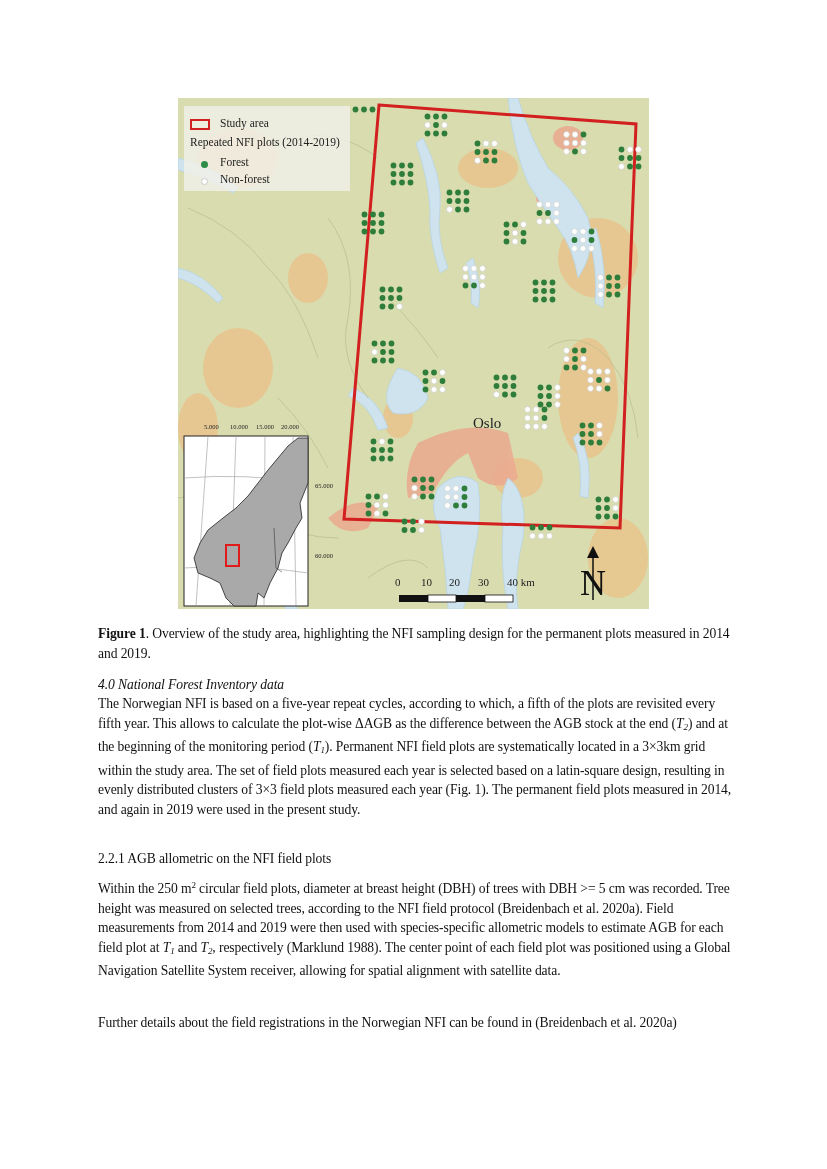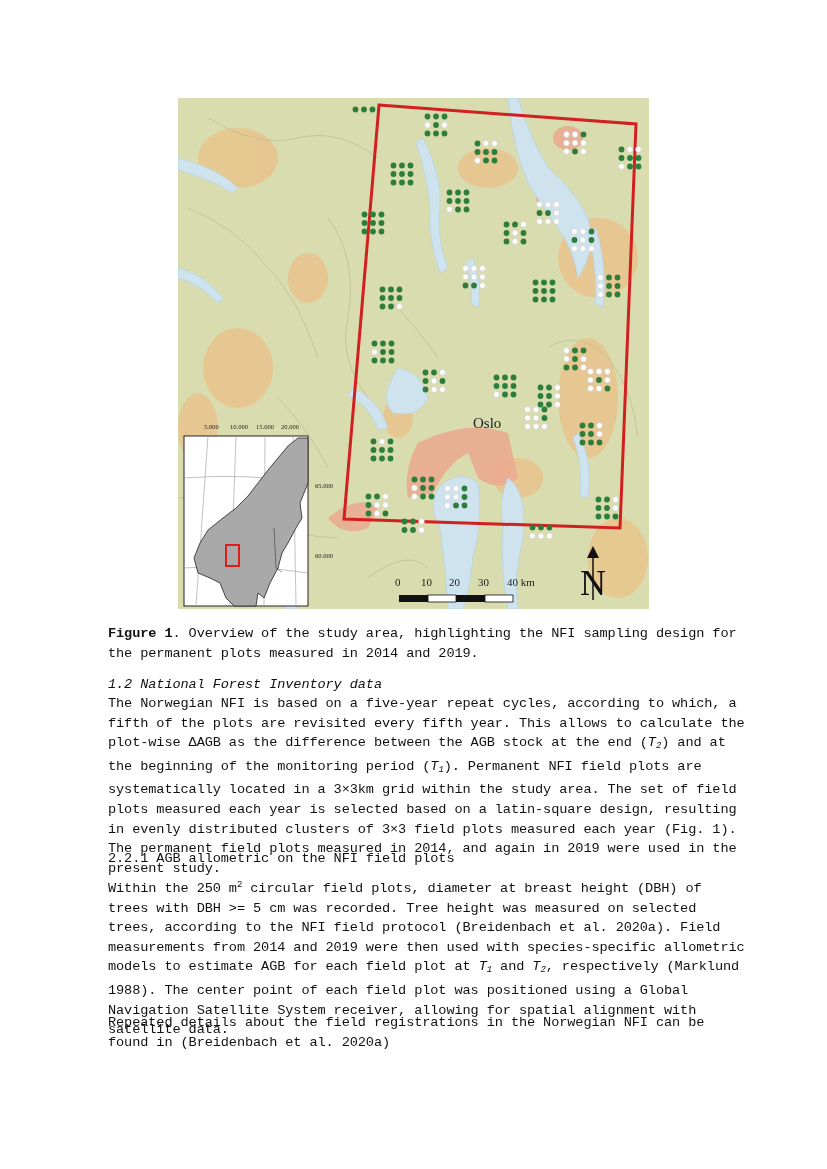--- a/index.html
+++ b/index.html
@@ -3,21 +3,21 @@
 <meta charset="utf-8">
 <style>
   html,body{margin:0;padding:0;background:#ffffff;}
   body{width:827px;height:1169px;position:relative;overflow:hidden;font-family:"Liberation Sans",sans-serif;color:#111;}
   .figure{position:absolute;left:178px;top:98px;width:471px;height:511px;overflow:hidden;}
   .figure svg{display:block;}
   .legend{position:absolute;left:6px;top:8px;width:166px;height:85px;background:rgba(240,240,232,0.85);font-family:"Liberation Serif",serif;font-size:11.5px;color:#222;}
   .legend .row{position:absolute;left:0;white-space:nowrap;}
   .legend .swatch-rect{position:absolute;left:6px;top:13px;width:20px;height:11px;border:2.5px solid #d21f1f;box-sizing:border-box;}
   .legend .dot{position:absolute;width:7px;height:7px;border-radius:50%;}
-  .caption,.para,.heading{position:absolute;left:108px;width:640px;font-size:13.6px;line-height:19.6px;font-family:Liberation Mono, monospace;letter-spacing:-0.1px;}
+  .caption,.para,.heading{position:absolute;left:98px;width:640px;font-size:13.6px;line-height:19.6px;font-family:Liberation Serif, serif;letter-spacing:-0.1px;}
   .caption b{font-weight:bold;}
   .heading.italic{font-style:italic;}
   sub{font-size:9px;vertical-align:-2px;font-style:italic;}
   i{font-style:italic;}
   sup{font-size:9px;vertical-align:5px;line-height:0;}
 </style>
 </head>
 <body>
 
 <div class="figure">
@@ -370,22 +370,31 @@
       <text x="329" y="488" font-family="Liberation Serif, serif" font-size="11" fill="#222">40 km</text>
     </g>
 
     <g>
       <path d="M415 448 L409 460 L421 460 Z" fill="#111"></path>
       <line x1="415" y1="458" x2="415" y2="502" stroke="#111" stroke-width="1.5"></line>
       <text x="402" y="497" font-family="Liberation Serif, serif" font-size="36" fill="#111">N</text>
     </g>
   </svg>
 
+  <div class="legend">
+    <div class="swatch-rect"></div>
+    <div class="row" style="left:36px;top:11px;">Study area</div>
+    <div class="row" style="left:6px;top:30px;">Repeated NFI plots (2014-2019)</div>
+    <div class="dot" style="left:17px;top:55px;background:#2e8b45;"></div>
+    <div class="row" style="left:36px;top:50px;">Forest</div>
+    <div class="dot" style="left:17px;top:72px;background:#fff;border:1px solid #ccc;box-sizing:border-box;"></div>
+    <div class="row" style="left:36px;top:67px;">Non-forest</div>
+  </div>
 </div>
 
 <div class="caption" style="top:624px;"><b>Figure 1</b><span>. Overview of the study area, highlighting the NFI sampling design for the permanent plots measured in 2014 and 2019.</span></div>
 
-<div class="heading italic" style="top:675px;">1.2 National Forest Inventory data</div>
+<div class="heading italic" style="top:675px;">4.0 National Forest Inventory data</div>
 <div class="para" style="top:694px;"><span>The Norwegian NFI is based on a five-year repeat cycles, according to which, a fifth of the plots are revisited every fifth year. This allows to calculate the plot-wise ΔAGB as the difference between the AGB stock at the end (</span><i>T</i><sub>2</sub><span>) and at the beginning of the monitoring period (</span><i>T</i><sub>1</sub><span>). Permanent NFI field plots are systematically located in a 3×3km grid within the study area. The set of field plots measured each year is selected based on a latin-square design, resulting in evenly distributed clusters of 3×3 field plots measured each year (Fig. 1). The permanent field plots measured in 2014, and again in 2019 were used in the present study.</span></div>
 
 <div class="heading" style="top:849px;">2.2.1 AGB allometric on the NFI field plots</div>
 <div class="para" style="top:879px;"><span>Within the 250 m</span><sup>2</sup><span> circular field plots, diameter at breast height (DBH) of trees with DBH &gt;= 5 cm was recorded. Tree height was measured on selected trees, according to the NFI field protocol (Breidenbach et al. 2020a). Field measurements from 2014 and 2019 were then used with species-specific allometric models to estimate AGB for each field plot at </span><i>T</i><sub>1</sub><span> and </span><i>T</i><sub>2</sub><span>, respectively (Marklund 1988). The center point of each field plot was positioned using a Global Navigation Satellite System receiver, allowing for spatial alignment with satellite data.</span></div>
-<div class="para" style="top:1013px;">Repeated details about the field registrations in the Norwegian NFI can be found in (Breidenbach et al. 2020a)</div>
+<div class="para" style="top:1013px;">Further details about the field registrations in the Norwegian NFI can be found in (Breidenbach et al. 2020a)</div>
 
 </body></html>

